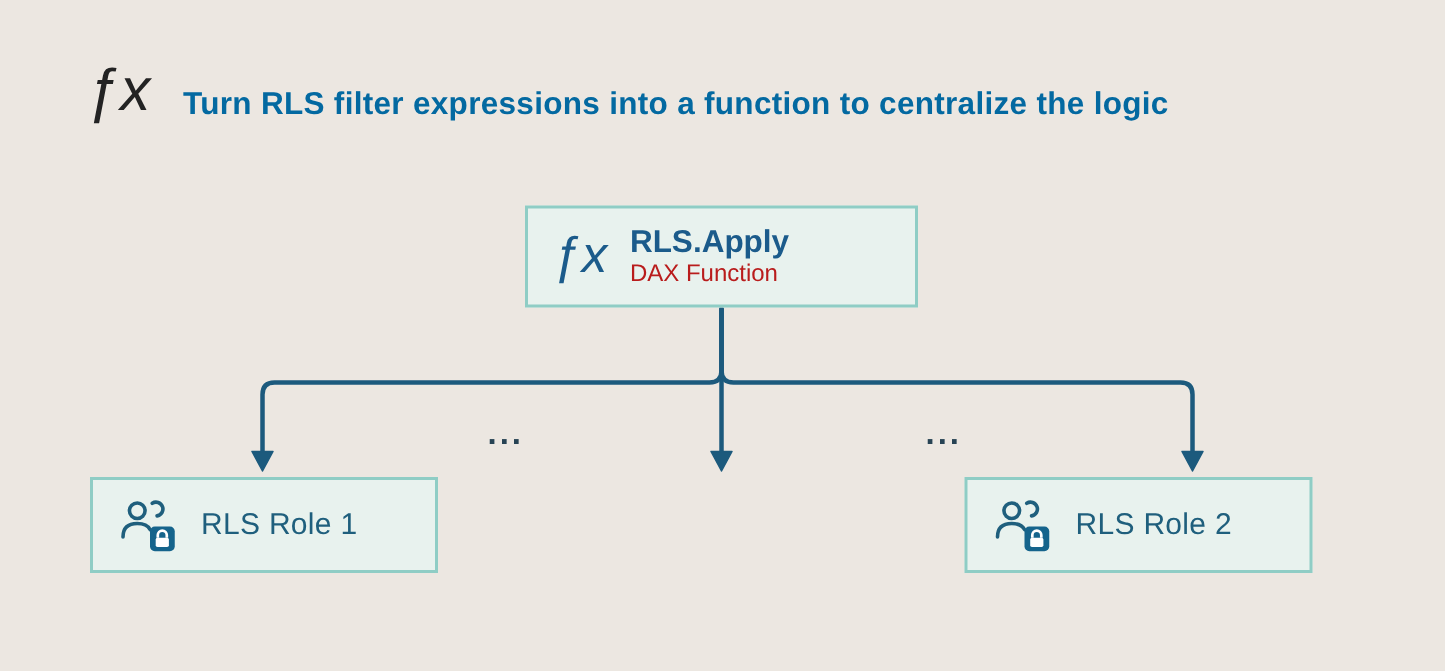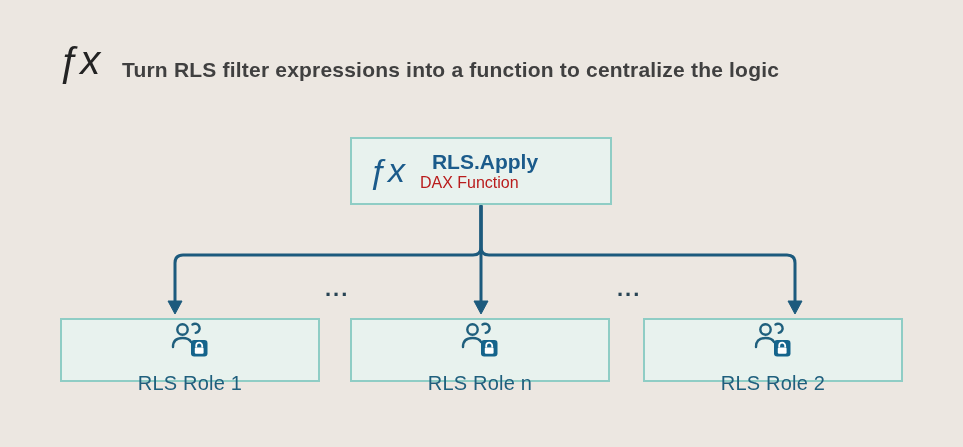--- a/index.html
+++ b/index.html
@@ -28,21 +28,21 @@
     color: #232323;
     letter-spacing: 1px;
     line-height: 1;
   }
   .header-title {
     position: absolute;
     left: 122px;
     top: 58px;
     font-size: 21px;
     font-weight: 700;
-    color: #404040;
+    color: #0369a1;
     letter-spacing: 0.2px;
   }
 
   
   .box {
     position: absolute;
     box-sizing: border-box;
     background: #e8f2ee;
     border: 2px solid #8fcdc5;
     display: flex;
@@ -68,35 +68,33 @@
   }
   .function-text {
     display: flex;
     flex-direction: column;
     line-height: 1.15;
   }
   .function-title {
     font-size: 21px;
     font-weight: 700;
     color: #1b5b8b;
-    margin-left: 12px;
   }
   .function-subtitle {
     font-size: 16px;
     color: #b91c1c;
   }
 
   
   .role-box {
-    width: 260px;
+    width: 232px;
     height: 64px;
     top: 318px;
     padding: 0 16px;
     gap: 14px;
-    flex-direction: column;
   }
   .role-box-1 { left: 60px; }
   .role-box-n { left: 350px; }
   .role-box-8 { left: 643px; }
   .role-label {
     font-size: 20px;
     color: #1f5f7d;
     letter-spacing: 0.2px;
   }
   .role-icon {
@@ -169,35 +167,20 @@
       </g>
       <rect x="22" y="20" width="16.5" height="16.5" rx="3.2" fill="#15648c"></rect>
       <g stroke="#ffffff" stroke-width="1.8" fill="none">
         <path d="M27.2,27.5 v-1.8 a3,3 0 0 1 6,0 v1.8"></path>
       </g>
       <rect x="25.8" y="27.5" width="8.8" height="6.2" rx="1.2" fill="#ffffff"></rect>
     </svg>
     <div class="role-label">RLS Role 1</div>
   </div>
 
-  <div class="box role-box role-box-n">
-    <svg class="role-icon" viewBox="0 0 42 38" aria-hidden="true">
-      <g stroke="#1f5f7d" stroke-width="2.4" fill="none" stroke-linecap="round">
-        <circle cx="13.5" cy="9.5" r="5.2"></circle>
-        <path d="M4,27 Q4,18 13.5,18 Q20,18 22,22"></path>
-        <path d="M23.5,4.5 a4.6,4.6 0 1 1 3.2,8.4"></path>
-      </g>
-      <rect x="22" y="20" width="16.5" height="16.5" rx="3.2" fill="#15648c"></rect>
-      <g stroke="#ffffff" stroke-width="1.8" fill="none">
-        <path d="M27.2,27.5 v-1.8 a3,3 0 0 1 6,0 v1.8"></path>
-      </g>
-      <rect x="25.8" y="27.5" width="8.8" height="6.2" rx="1.2" fill="#ffffff"></rect>
-    </svg>
-    <div class="role-label">RLS Role n</div>
-  </div>
 
   <div class="box role-box role-box-8">
     <svg class="role-icon" viewBox="0 0 42 38" aria-hidden="true">
       <g stroke="#1f5f7d" stroke-width="2.4" fill="none" stroke-linecap="round">
         <circle cx="13.5" cy="9.5" r="5.2"></circle>
         <path d="M4,27 Q4,18 13.5,18 Q20,18 22,22"></path>
         <path d="M23.5,4.5 a4.6,4.6 0 1 1 3.2,8.4"></path>
       </g>
       <rect x="22" y="20" width="16.5" height="16.5" rx="3.2" fill="#15648c"></rect>
       <g stroke="#ffffff" stroke-width="1.8" fill="none">

